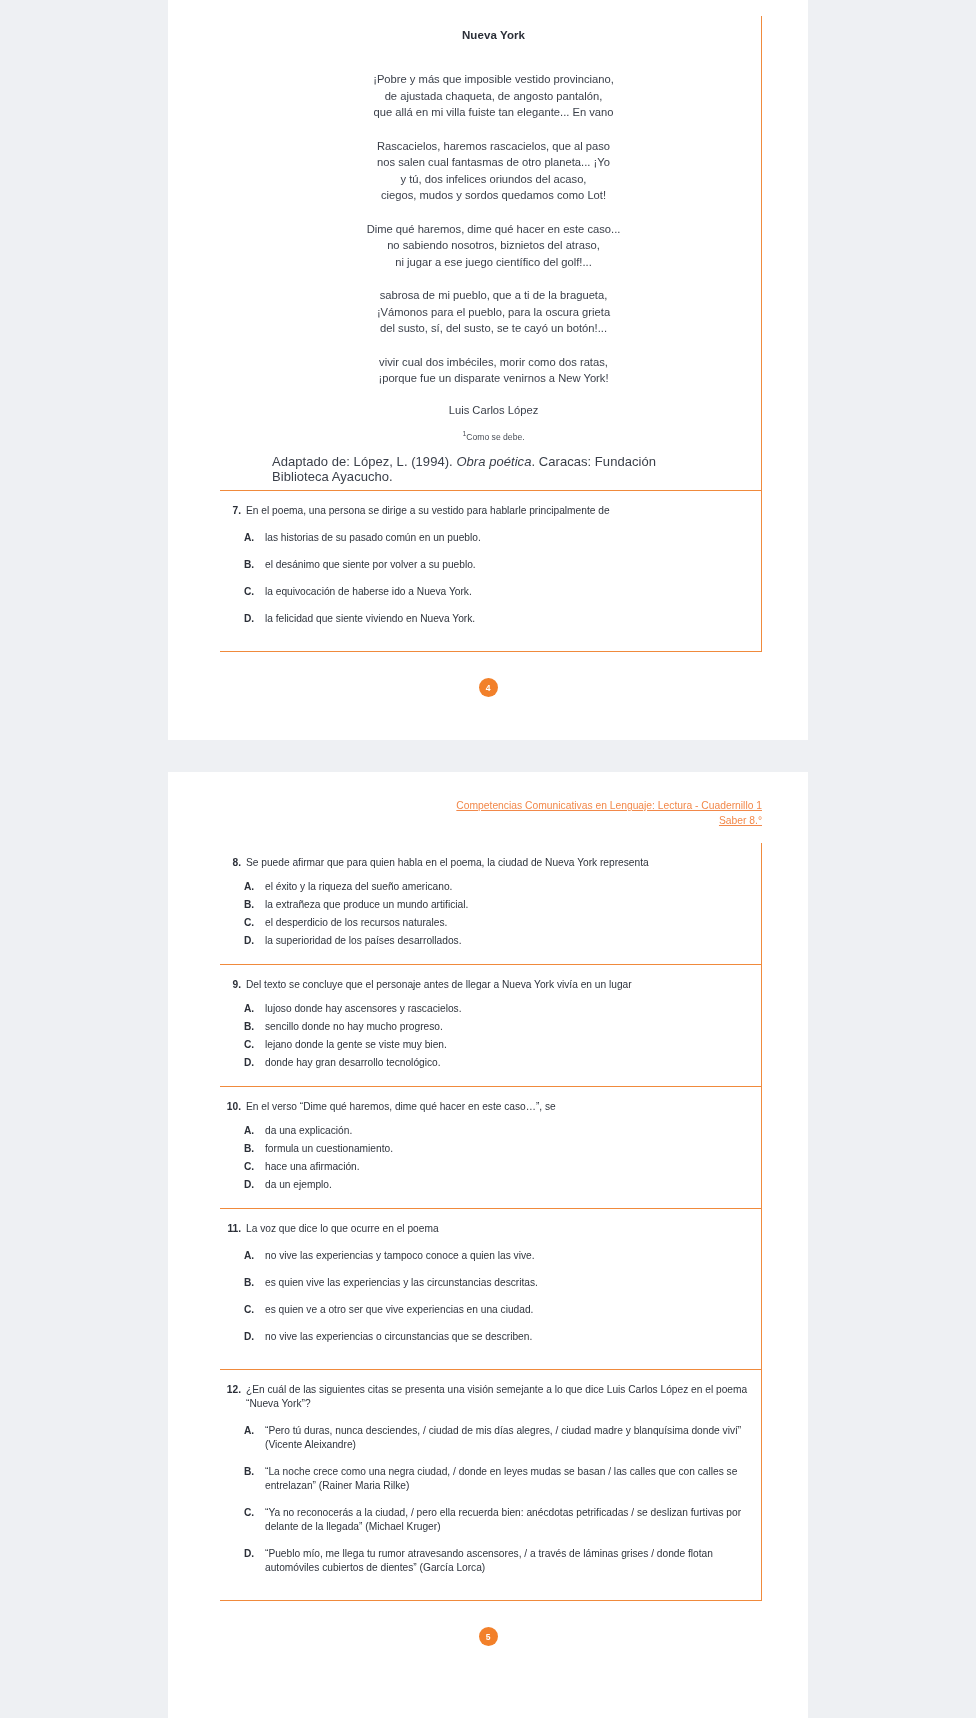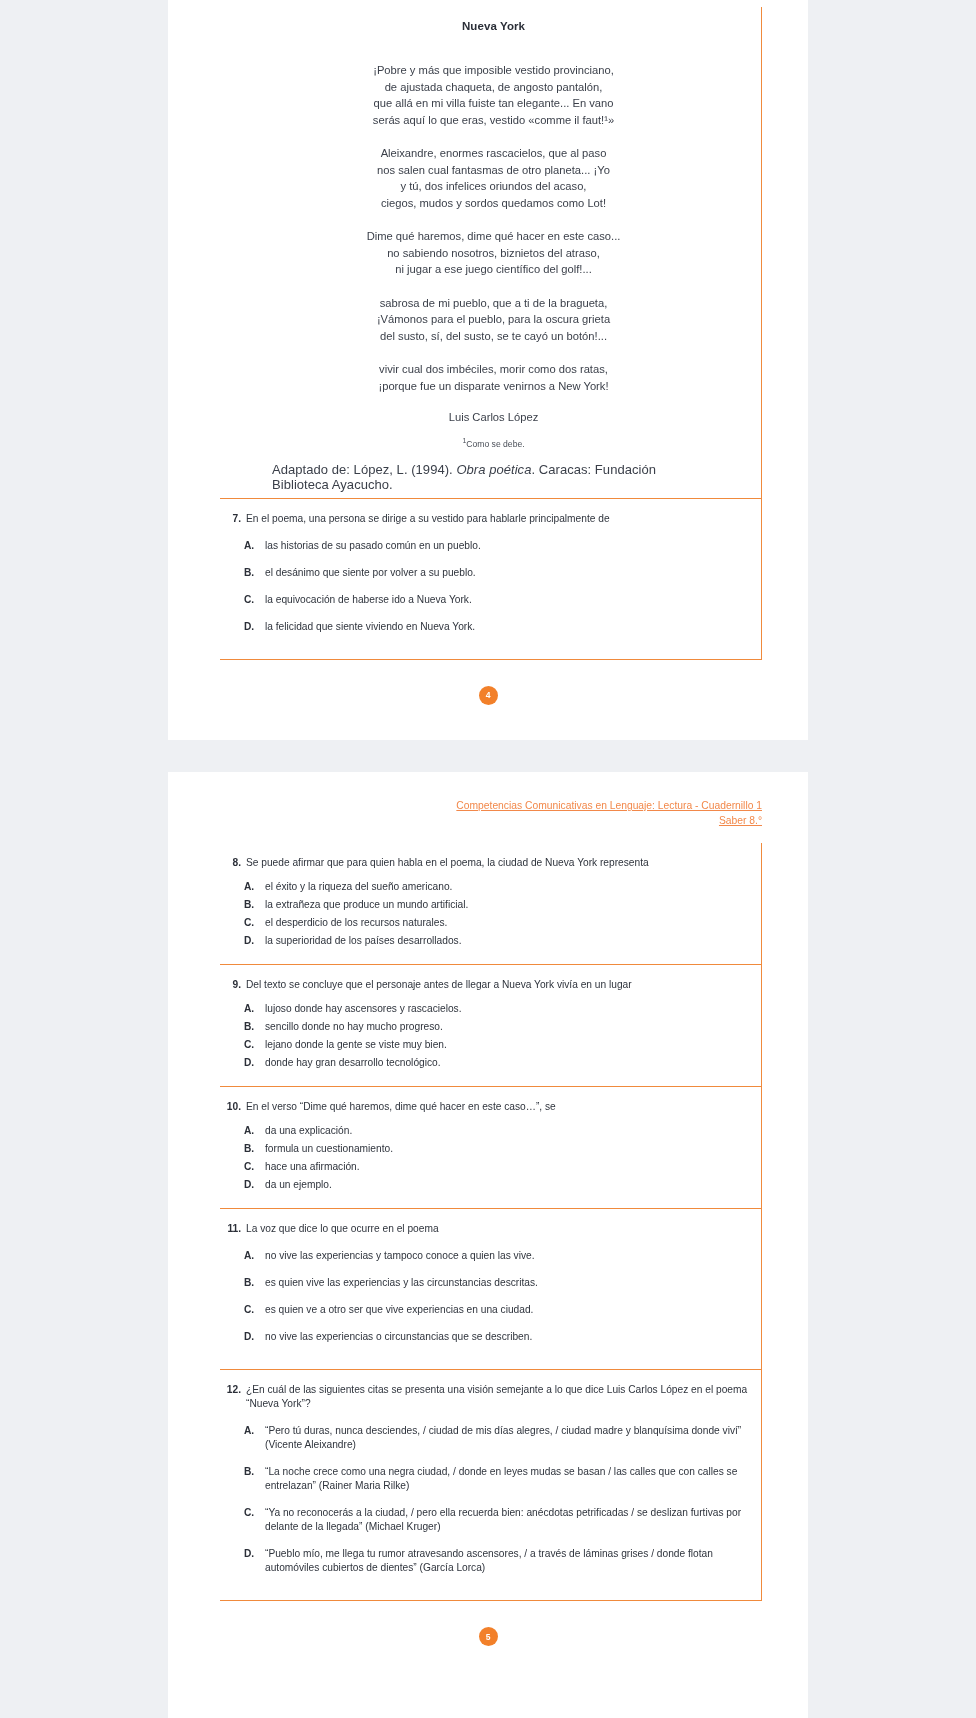--- a/index.html
+++ b/index.html
@@ -19,21 +19,21 @@
   
   .page {
     background: #ffffff;
     width: 640px;
     margin: 0 auto;
     position: relative;
     padding: 0 0 0 0;
   }
 
   .page-one {
-    padding-top: 7px;
+    padding-top: 16px;
     padding-bottom: 24px;
     height: 740px;
   }
 
   .page-gap { height: 32px; background: #eef0f3; }
 
   .page-two {
     padding-top: 26px;
     padding-bottom: 20px;
     min-height: 946px;
@@ -187,25 +187,24 @@
     <div class="poem-wrap">
 
       <div class="poem-title">Nueva York</div>
 
       <div class="poem-body">
 
         <div class="stanza">
           <span class="vline">¡Pobre y más que imposible vestido provinciano,</span>
           <span class="vline">de ajustada chaqueta, de angosto pantalón,</span>
           <span class="vline">que allá en mi villa fuiste tan elegante... En vano</span>
-          <span class="vline">serás aquí lo que eras, vestido «comme il faut!¹»</span>
         </div>
 
         <div class="stanza">
-          <span class="vline">Aleixandre, enormes rascacielos, que al paso</span>
+          <span class="vline">Rascacielos, haremos rascacielos, que al paso</span>
           <span class="vline">nos salen cual fantasmas de otro planeta... ¡Yo</span>
           <span class="vline">y tú, dos infelices oriundos del acaso,</span>
           <span class="vline">ciegos, mudos y sordos quedamos como Lot!</span>
         </div>
 
         <div class="stanza">
           <span class="vline">Dime qué haremos, dime qué hacer en este caso...</span>
           <span class="vline">no sabiendo nosotros, biznietos del atraso,</span>
           <span class="vline">ni jugar a ese juego científico del golf!...</span>
         </div>

